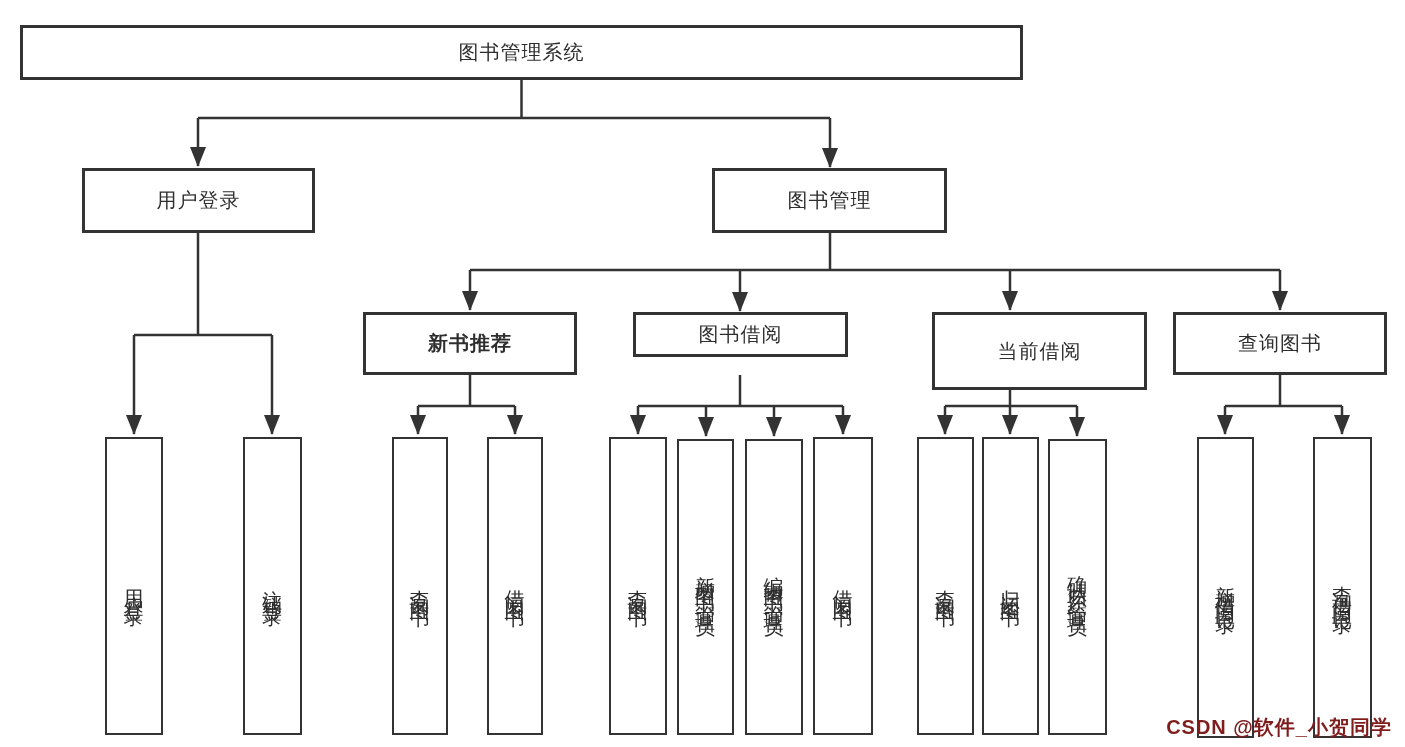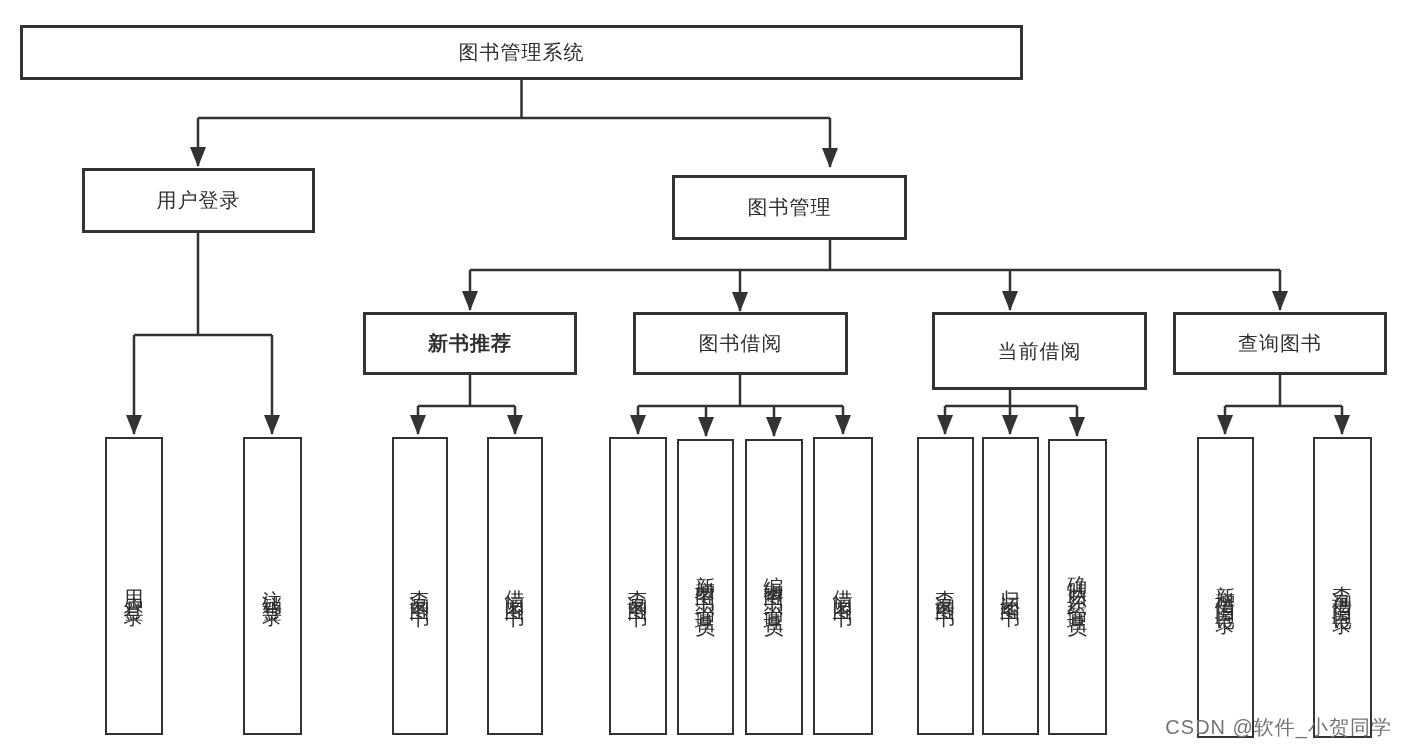--- a/index.html
+++ b/index.html
@@ -13,21 +13,21 @@
     display:flex;align-items:center;justify-content:center;z-index:1;
     font-size:20px;letter-spacing:1px;white-space:nowrap;
   }
   .leaf{
     border-width:2.5px;
     writing-mode:vertical-rl;text-orientation:mixed;
     font-size:20px;letter-spacing:6px;line-height:1;white-space:normal;
   }
   #watermark{
     position:absolute;right:13px;bottom:6px;z-index:2;
-    font-size:20px;color:#737373;letter-spacing:1px;
+    font-size:20px;color:#7f1d1d;letter-spacing:1px;font-weight:bold;
   }
 </style>
 </head>
 <body>
 
 <div id="canvas">
 
   <svg id="connectors" width="1405" height="747" viewBox="0 0 1405 747">
     <defs>
       <marker id="arw" viewBox="0 0 20 16" refX="19" refY="8" markerWidth="20" markerHeight="16" orient="auto" markerUnits="userSpaceOnUse">
@@ -69,24 +69,24 @@
       <path d="M1010 406 V434" marker-end="url(#arw)"></path>
       <path d="M1077 406 V436" marker-end="url(#arw)"></path>
       <path d="M1225 406 V434" marker-end="url(#arw)"></path>
       <path d="M1342 406 V434" marker-end="url(#arw)"></path>
     </g>
   </svg>
 
   <div class="box" style="left:20px;top:13px;width:1003px;height:55px;margin-top:12px;">图书管理系统</div>
 
   <div class="box" style="left:82px;top:168px;width:233px;height:65px;">用户登录</div>
-  <div class="box" style="left:672px;top:168px;width:235px;height:65px;margin-top:7px;">图书管理</div>
+  <div class="box" style="left:712px;top:168px;width:235px;height:65px;">图书管理</div>
 
   <div class="box" style="left:363px;top:312px;width:214px;height:63px;font-weight:bold;">新书推荐</div>
-  <div class="box" style="left:633px;top:312px;width:215px;height:63px;">图书借阅</div>
+  <div class="box" style="left:633px;top:312px;width:215px;height:45px;">图书借阅</div>
   <div class="box" style="left:932px;top:312px;width:215px;height:78px;">当前借阅</div>
   <div class="box" style="left:1173px;top:312px;width:214px;height:63px;">查询图书</div>
 
   <div class="box leaf" style="left:105px;top:437px;width:58px;height:298px;">用户登录</div>
   <div class="box leaf" style="left:243px;top:437px;width:59px;height:298px;">注销登录</div>
 
   <div class="box leaf" style="left:392px;top:437px;width:56px;height:298px;">查询图书</div>
   <div class="box leaf" style="left:487px;top:437px;width:56px;height:298px;">借阅图书</div>
 
   <div class="box leaf" style="left:609px;top:437px;width:58px;height:298px;">查询图书</div>

